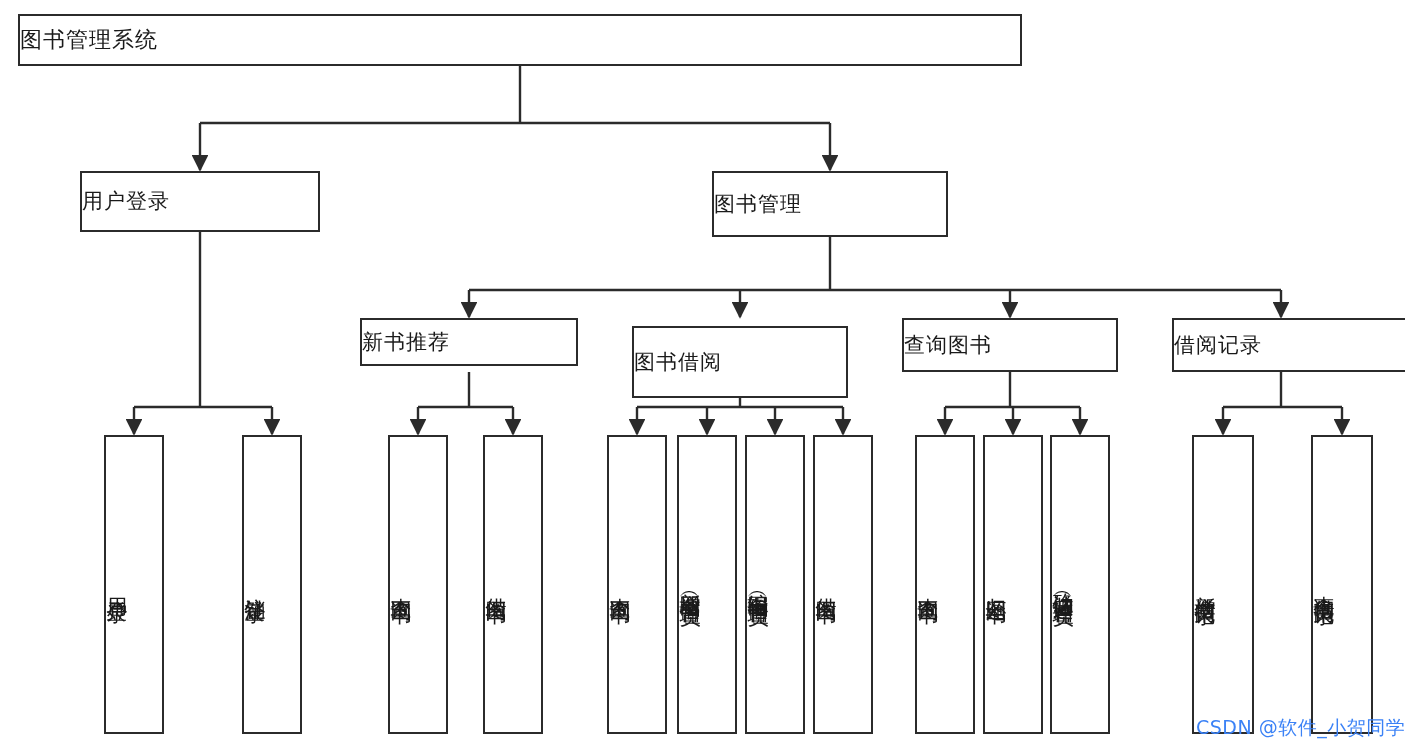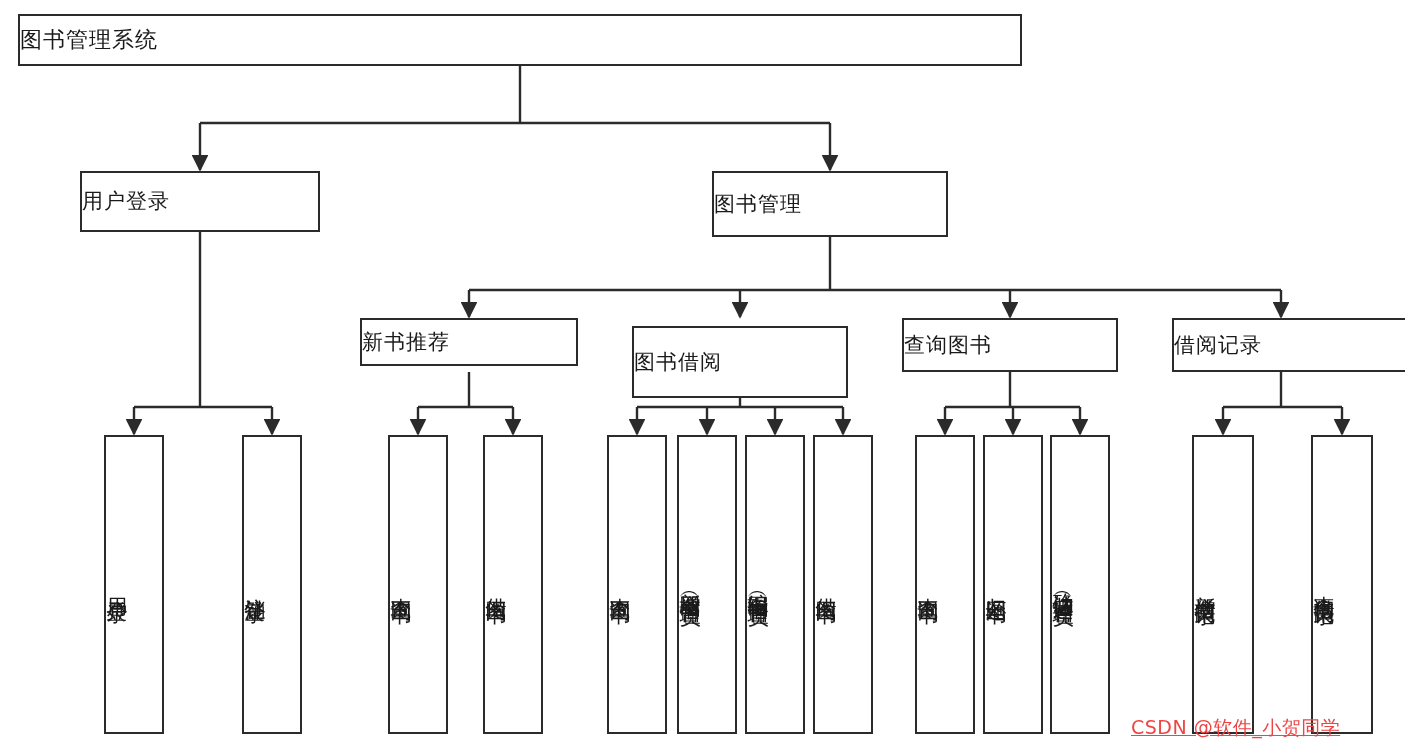--- a/index.html
+++ b/index.html
@@ -163,14 +163,14 @@
         <span class="node-label">确认归还（管理员）</span>
       </div>
       <div class="node level4 vertical" style="left: 1192px; top: 435px; width: 62px; height: 299px;">
         <span class="node-label">新增借阅记录</span>
       </div>
       <div class="node level4 vertical" style="left: 1311px; top: 435px; width: 62px; height: 299px;">
         <span class="node-label">查询借阅记录</span>
       </div>
     </div>
 
-  <div class="watermark" style="left: 1131px; top: 715px; color: #ef4444; text-decoration: underline;">CSDN @软件_小贺同学</div>
+  <div class="watermark" style="left: 1196px; top: 715px; color: #3b82f6;">CSDN @软件_小贺同学</div>
 </div>
 
 </body></html>

